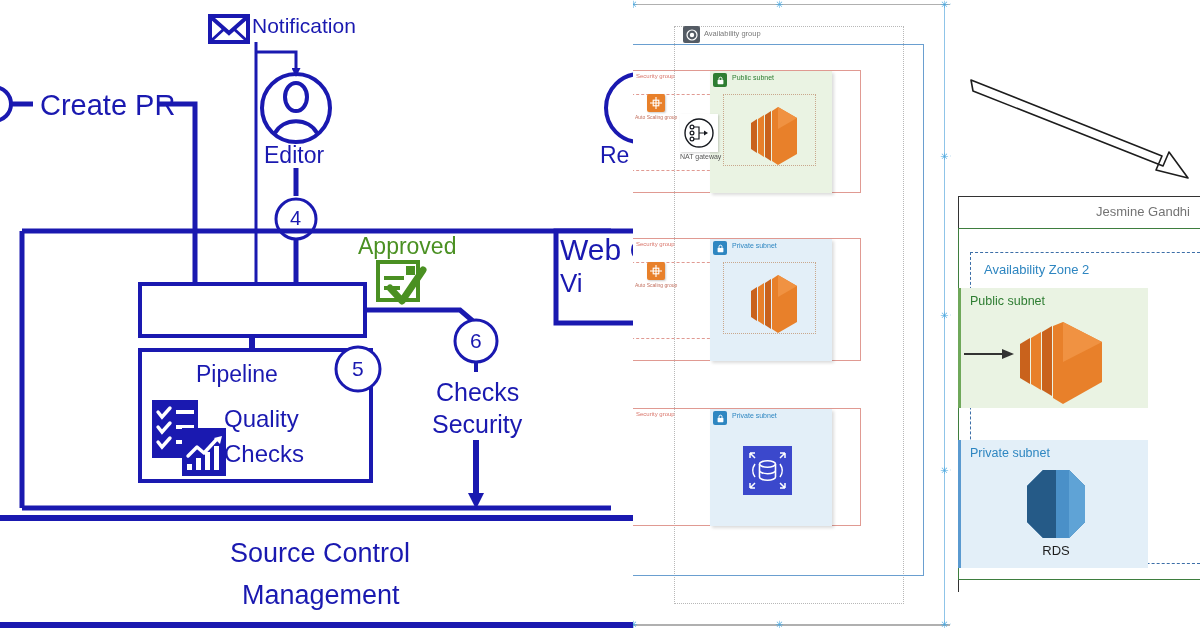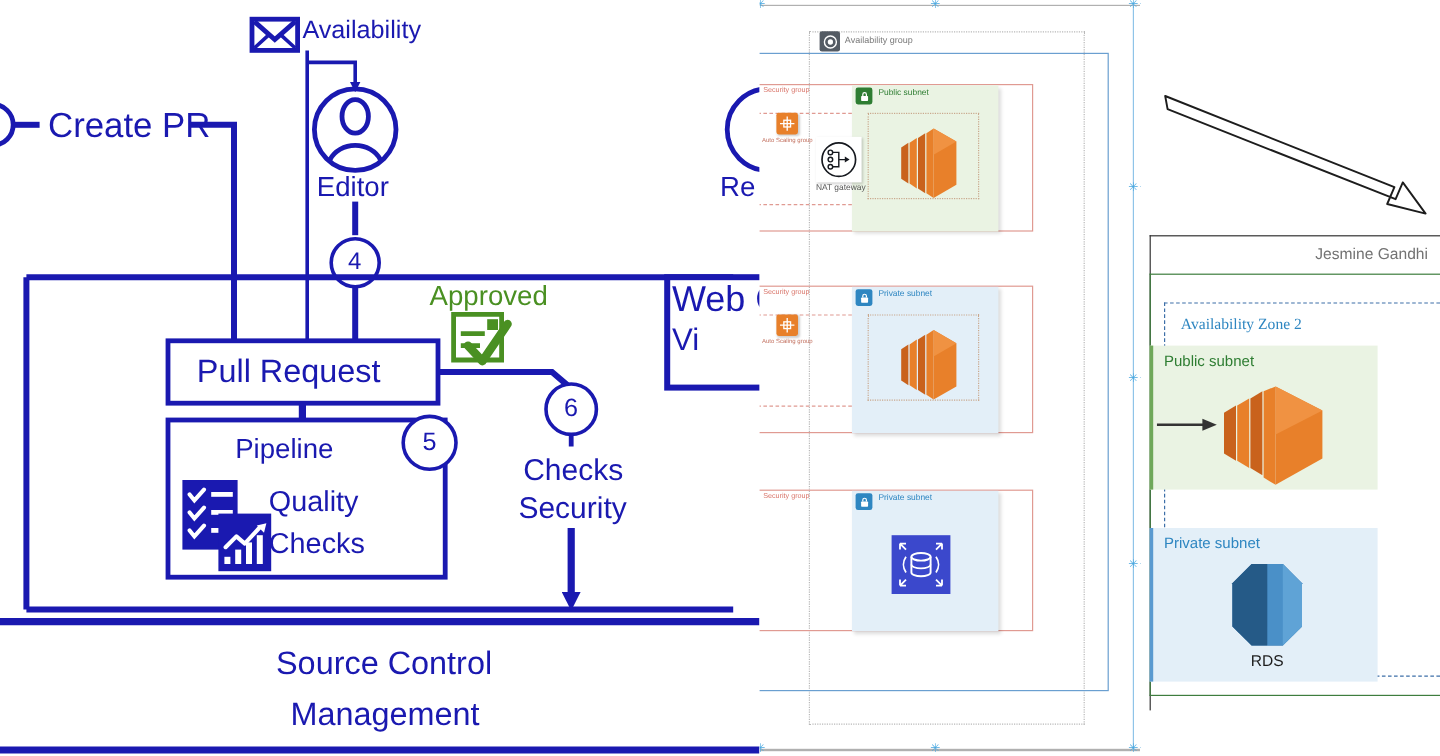--- a/index.html
+++ b/index.html
@@ -96,21 +96,21 @@
   .vpc-green {
     position:absolute; left:8px; top:228px; width:242px; height:352px;
     border:1.2px solid #3e7d3e; border-right:none;
   }
   .az-blue {
     position:absolute; left:20px; top:252px; width:230px; height:312px;
     border:1.6px dashed #3d6fa8; border-right:none;
   }
   .az-title {
     position:absolute; left:34px; top:262px; font-size:13px;
-    color:#2e86c1; font-family:Liberation Serif, serif; white-space:nowrap;
+    color:#2e86c1; font-family:Liberation Sans, sans-serif; white-space:nowrap;
   }
   .zsubnet { position:absolute; }
   .zsubnet.public { background:#eaf3e3; border-left:3px solid #6fa85a; }
   .zsubnet.private { background:#e3eff8; border-left:3px solid #5a9ad0; }
   .zsubnet-title {
     position:absolute; left:9px; top:6px; font-size:12.5px;
     font-family:"Liberation Sans", sans-serif; white-space:nowrap;
   }
   .zsubnet.public .zsubnet-title { color:#2e7d32; }
   .zsubnet.private .zsubnet-title { color:#2e86c1; }
@@ -212,31 +212,30 @@
         <path d="M214,438 l8,-2 l-2,8 z" fill="#fff"></path>
         <rect x="187" y="464" width="5" height="6" fill="#fff"></rect>
         <rect x="196" y="458" width="5" height="12" fill="#fff"></rect>
         <rect x="205" y="452" width="5" height="18" fill="#fff"></rect>
         <rect x="214" y="446" width="5" height="24" fill="#fff"></rect>
       </g>
     </svg>
 
     <div class="ftext" style="left:40px; top:89px; font-size:29px;">Create PR</div>
 
-    <div class="ftext" style="left:252px; top:14px; font-size:21px;">Availability</div>
+    <div class="ftext" style="left:252px; top:14px; font-size:21px;">Notification</div>
 
     <div class="ftext" style="left:264px; top:142px; font-size:23px;">Editor</div>
 
     <div class="ftext" style="left:600px; top:142px; font-size:23px;">Re</div>
 
     <div class="ftext" style="left:290px; top:207px; font-size:20px;">4</div>
     <div class="ftext" style="left:352px; top:357px; font-size:21px;">5</div>
     <div class="ftext" style="left:470px; top:329px; font-size:21px;">6</div>
 
-    <div class="ftext" style="left:164px; top:294px; font-size:27px;">Pull Request</div>
 
     <div class="ftext" style="left:196px; top:361px; font-size:23px;">Pipeline</div>
 
     <div class="ftext" style="left:224px; top:405px; font-size:24px;">Quality</div>
     <div class="ftext" style="left:224px; top:440px; font-size:24px;">Checks</div>
 
     <div class="ftext green" style="left:358px; top:233px; font-size:23px;">Approved</div>
 
     <div class="ftext" style="left:436px; top:378px; font-size:25px;">Checks</div>
     <div class="ftext" style="left:432px; top:410px; font-size:25px;">Security</div>

